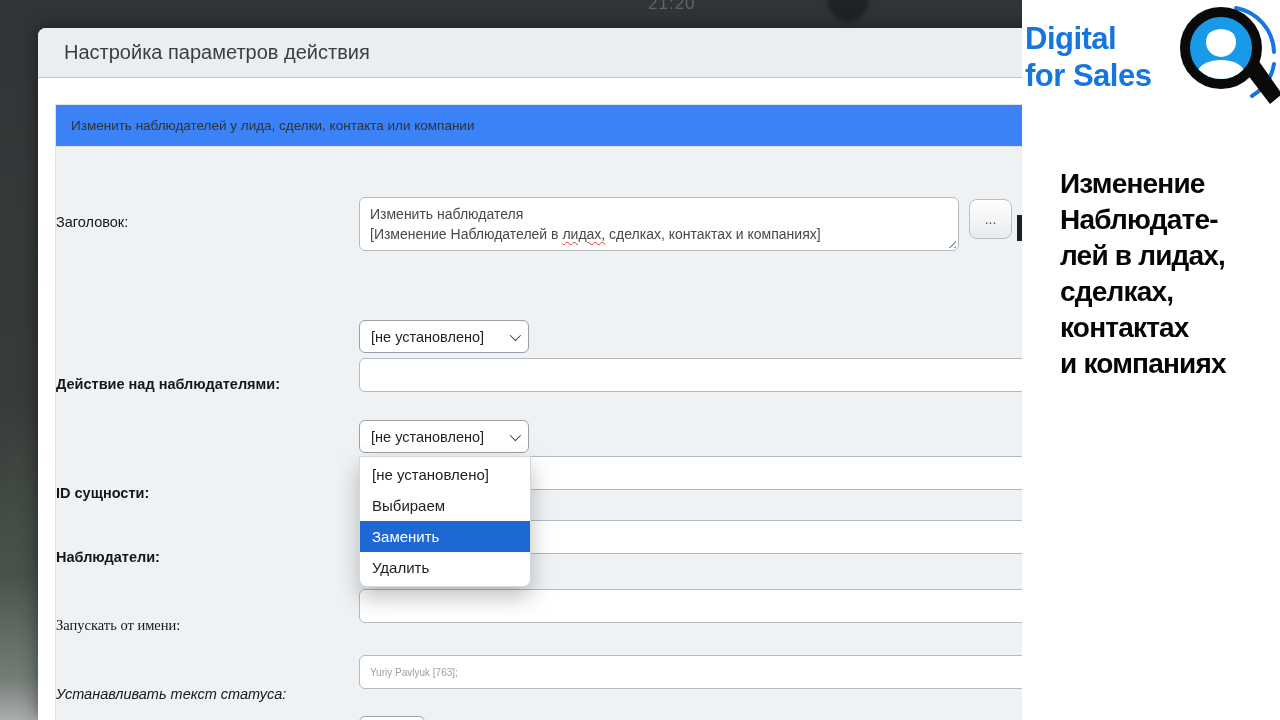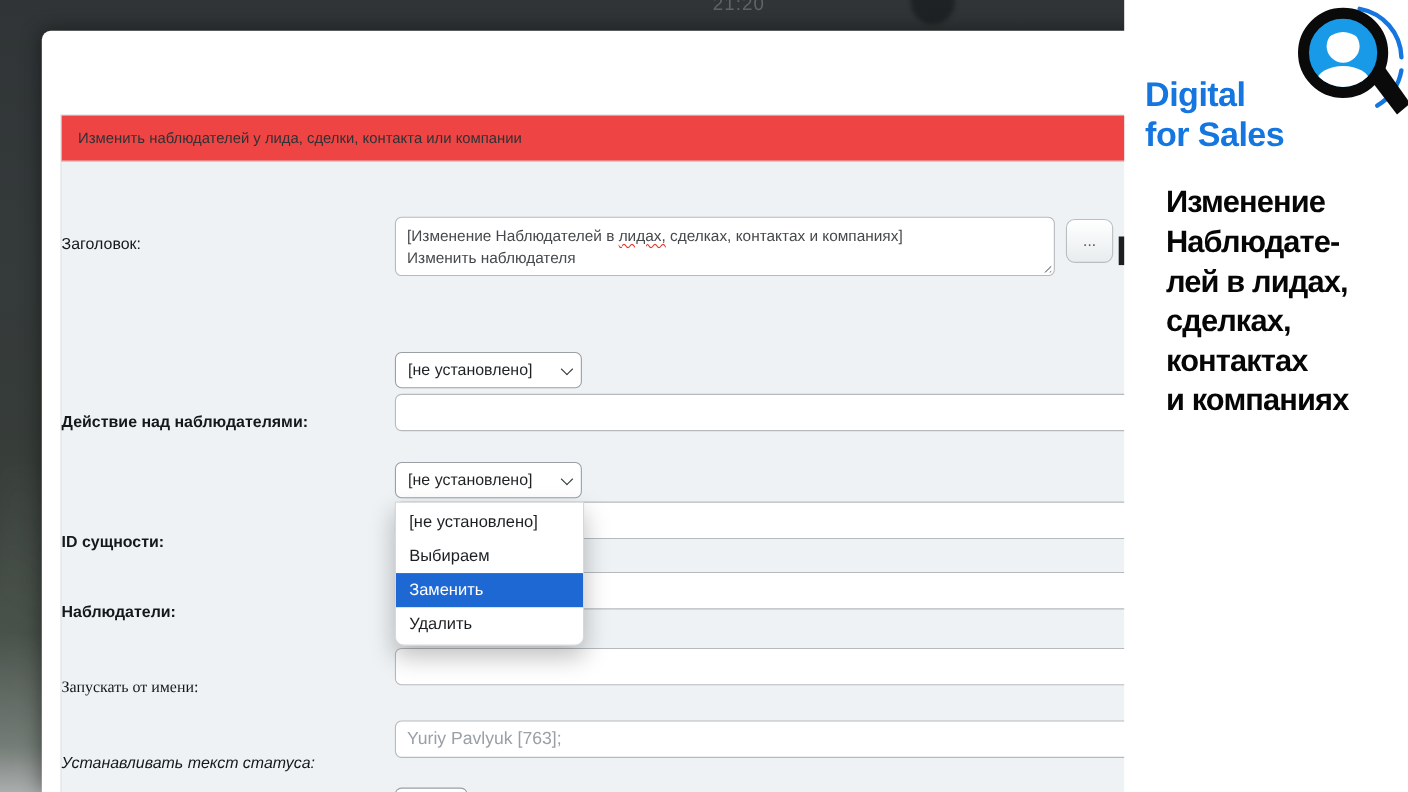--- a/index.html
+++ b/index.html
@@ -24,21 +24,21 @@
 
   
   .dialog{position:absolute;left:38px;top:28px;width:1242px;height:692px;background:#ffffff;
     border-radius:8px 0 0 0;box-shadow:0 0 18px rgba(0,0,0,.45);}
   .dialog-header{height:50px;background:#e9eef1;border-bottom:1px solid #bdc4c8;border-radius:8px 0 0 0;
     display:flex;align-items:center;padding-left:26px;}
   .dialog-title{font-size:20px;color:#3b3f42;}
 
   .panel{position:absolute;left:17px;top:76px;width:1225px;height:616px;
     background:#eef2f4;border:1px solid #e0e4e6;border-bottom:none;}
-  .panel-bar{height:42px;background:#ef4444;border-bottom:1px solid #e0e3e5;
+  .panel-bar{height:42px;background:#3b82f6;border-bottom:1px solid #e0e3e5;
     display:flex;align-items:center;padding-left:15px;}
   .panel-bar-text{font-size:13.5px;color:#2e3235;}
 
   
   .form{position:absolute;inset:42px 0 0 0;}
   .flabel{position:absolute;width:290px;text-align:left;font-size:14.5px;color:#15181a;line-height:18px;}
   .flabel.bold{font-weight:bold;}
   .ctl{position:absolute;background:#fff;border:1px solid #b6babd;border-radius:6px;}
   .tbox{left:303px;top:50px;width:600px;height:54px;padding:6px 10px;font-size:14px;color:#46494c;
     line-height:20px;overflow:hidden;}
@@ -50,65 +50,68 @@
     border-radius:8px;background:linear-gradient(180deg,#ffffff,#e8ecee);
     font-size:14px;color:#555;display:flex;align-items:center;justify-content:center;cursor:pointer;}
   .sliver{position:absolute;left:961px;top:68px;width:6px;height:26px;background:#1c1e20;}
 
   .select{position:absolute;height:33px;background:#fff;border:1px solid #9aa0a5;border-radius:6px;
     display:flex;align-items:center;justify-content:space-between;padding:0 10px 0 11px;cursor:pointer;}
   .select-text{font-size:14.5px;color:#1f2224;}
   .chev{width:8px;height:8px;border-right:1.7px solid #3c4043;border-bottom:1.7px solid #3c4043;
     transform:rotate(45deg) translateY(-2px);margin-left:14px;}
   .input{position:absolute;height:34px;border:1px solid #b6babd;border-radius:6px;background:#fff;
-    padding:0 10px;font-size:16px;color:#333;width:737px;left:303px;font-family:"Liberation Sans",sans-serif;}
+    padding:0 10px;font-size:10px;color:#333;width:737px;left:303px;font-family:"Liberation Sans",sans-serif;}
   .input.gray{color:#9aa0a6;}
 
   
   .popup{position:absolute;left:303px;top:309px;width:172px;background:#fff;border:1px solid #d6d9db;
     border-radius:0 0 8px 8px;box-shadow:0 10px 22px rgba(0,0,0,.25);z-index:20;padding:2px 0 3px 0;}
   .opt{height:31px;display:flex;align-items:center;padding-left:12px;font-size:15px;color:#1c1f22;cursor:pointer;}
   .opt.hl{background:var(--highlight);color:#fff;}
 
   
   .sidebar{position:absolute;left:1022px;top:0;width:258px;height:720px;background:#ffffff;z-index:50;}
-  .logo-text{position:absolute;left:19px;top:20px;color:var(--accent);font-weight:bold;
-    font-size:31px;line-height:37px;white-space:pre-line;letter-spacing:-.5px;margin-top:47px;}
+  .logo-text{position:absolute;left:3px;top:20px;color:var(--accent);font-weight:bold;
+    font-size:31px;line-height:37px;white-space:pre-line;letter-spacing:-.5px;}
   .logo-mark{position:absolute;left:152px;top:2px;width:110px;height:112px;}
   .sb-heading{position:absolute;left:38px;top:166px;font-size:28px;font-weight:800;color:#060606;
     line-height:36px;white-space:pre-line;letter-spacing:-.8px;}
   .sb-body{position:absolute;left:25px;top:394px;font-size:26px;font-weight:500;color:#0c0c0c;
     line-height:39px;white-space:pre-line;letter-spacing:-.6px;}
   .sb-site{position:absolute;left:0;right:8px;top:678px;text-align:center;color:var(--accent);
     font-weight:bold;font-size:22px;letter-spacing:-.5px;}
 </style>
 </head>
 <body>
 
 <div class="stage">
 
   <div class="backdrop">
     <div class="backdrop-streak"></div>
     <div class="backdrop-clock">21:20</div>
     <div class="backdrop-orb"></div>
   </div>
 
   <div class="dialog">
+    <div class="dialog-header">
+      <span class="dialog-title">Настройка параметров действия</span>
+    </div>
 
     <div class="panel">
       <div class="panel-bar">
         <span class="panel-bar-text">Изменить наблюдателей у лида, сделки, контакта или компании</span>
       </div>
 
       <div class="form">
 
         <div class="flabel" style="left:0;top:66px;">Заголовок:</div>
         <div class="ctl tbox">
+          <div>Изменить наблюдателя</div>
           <div><span>[Изменение Наблюдателей в </span><span class="squiggle">лидах,</span><span> сделках, контактах и компаниях]</span></div>
-          <div>Изменить наблюдателя</div>
           <div class="grip"></div>
         </div>
         <div class="more-btn">...</div>
         <div class="sliver"></div>
 
         <div class="select" style="left:303px;top:173px;width:170px;">
           <span class="select-text">[не установлено]</span>
           <span class="chev"></span>
         </div>
         <input class="input" style="top: 211px;" value="">

